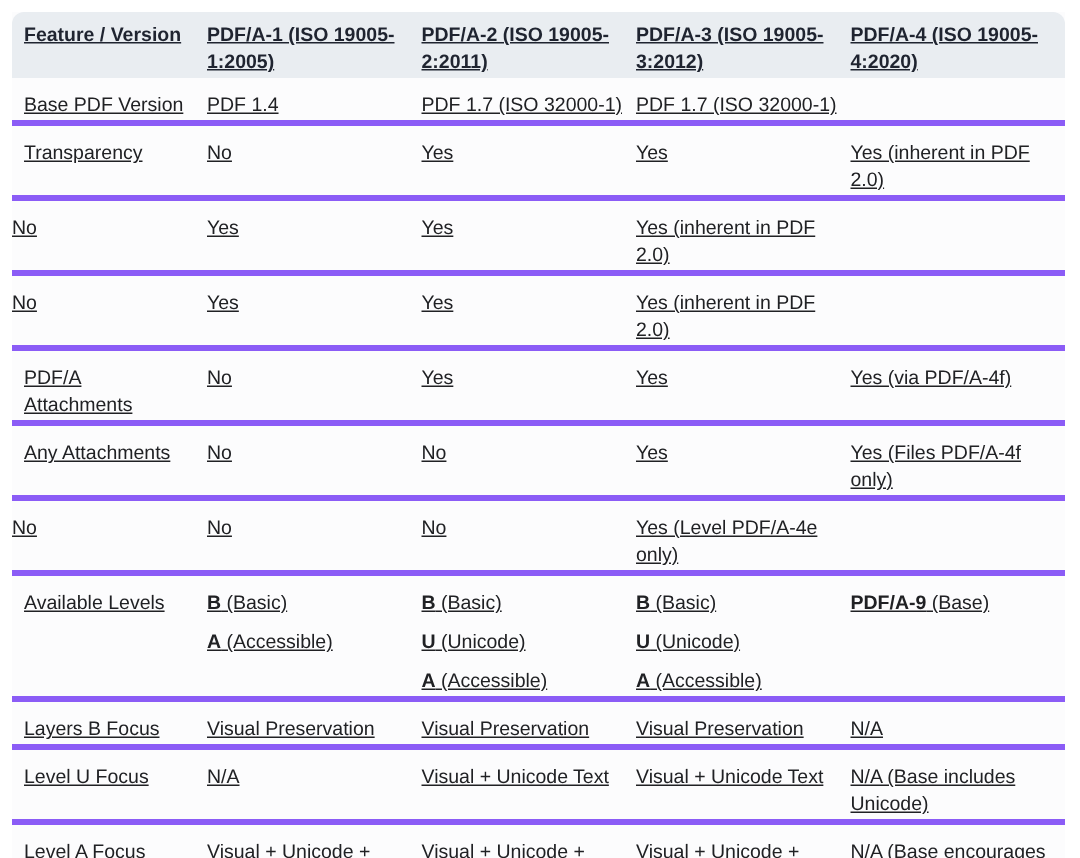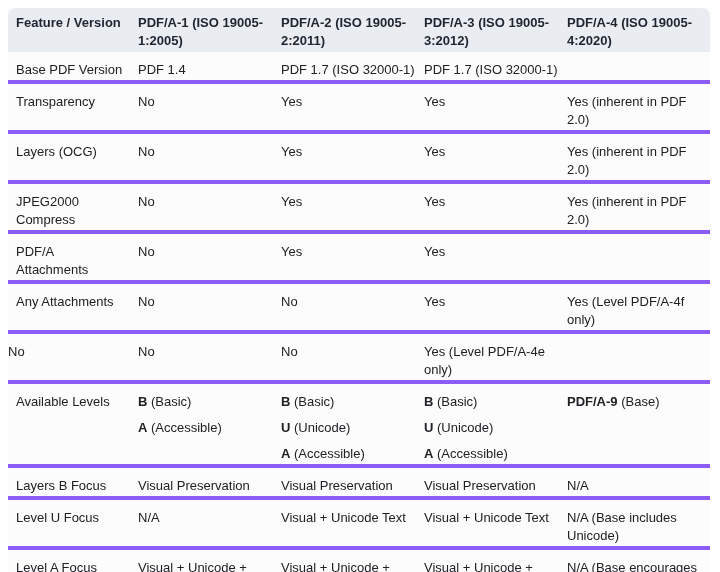--- a/index.html
+++ b/index.html
@@ -32,20 +32,21 @@
     line-height: 18px;
   }
   .body-row {
     border-bottom: 4px solid #8b5cf6;
     background: #fcfcfd;
   }
   .cell {
     padding: 9px 6px 1px 0;
     line-height: 18px;
     white-space: pre-line;
+    text-decoration: underline;
   }
   .cell.feature { padding-left: 8px; }
   .header-row .cell.feature { padding-left: 8px; }
   .cell .line { line-height: 18px; white-space: pre-line; }
   .cell .line + .line { margin-top: 8px; }
   .b { font-weight: 700; }
 </style>
 </head>
 <body>
 
@@ -70,49 +71,47 @@
       </div>
       <div class="grid-row body-row">
         <div class="cell feature">Transparency</div>
         <div class="cell"><div class="line"><span>No</span></div></div>
         <div class="cell"><div class="line"><span>Yes</span></div></div>
         <div class="cell"><div class="line"><span>Yes</span></div></div>
         <div class="cell"><div class="line"><span>Yes  (inherent in PDF
 2.0)</span></div></div>
       </div>
       <div class="grid-row body-row">
-        <div class="cell feature">Layers (OCG)</div>
         <div class="cell"><div class="line"><span>No</span></div></div>
         <div class="cell"><div class="line"><span>Yes</span></div></div>
         <div class="cell"><div class="line"><span>Yes</span></div></div>
         <div class="cell"><div class="line"><span>Yes  (inherent in PDF
 2.0)</span></div></div>
       </div>
       <div class="grid-row body-row">
-        <div class="cell feature">JPEG2000
-Compress</div>
         <div class="cell"><div class="line"><span>No</span></div></div>
         <div class="cell"><div class="line"><span>Yes</span></div></div>
         <div class="cell"><div class="line"><span>Yes</span></div></div>
         <div class="cell"><div class="line"><span>Yes  (inherent in PDF
 2.0)</span></div></div>
       </div>
       <div class="grid-row body-row">
         <div class="cell feature">PDF/A
 Attachments</div>
         <div class="cell"><div class="line"><span>No</span></div></div>
         <div class="cell"><div class="line"><span>Yes</span></div></div>
         <div class="cell"><div class="line"><span>Yes</span></div></div>
+        <div class="cell"><div class="line"><span>Yes  (via PDF/A-4f)</span></div></div>
       </div>
       <div class="grid-row body-row">
         <div class="cell feature">Any Attachments</div>
         <div class="cell"><div class="line"><span>No</span></div></div>
         <div class="cell"><div class="line"><span>No</span></div></div>
         <div class="cell"><div class="line"><span>Yes</span></div></div>
-        <div class="cell"><div class="line"><span>Yes (Level PDF/A-4f
+        <div class="cell"><div class="line"><span>Yes (Files PDF/A-4f
 only)</span></div></div>
       </div>
       <div class="grid-row body-row">
         <div class="cell"><div class="line"><span>No</span></div></div>
         <div class="cell"><div class="line"><span>No</span></div></div>
         <div class="cell"><div class="line"><span>No</span></div></div>
         <div class="cell"><div class="line"><span>Yes (Level PDF/A-4e
 only)</span></div></div>
       </div>
       <div class="grid-row body-row">

